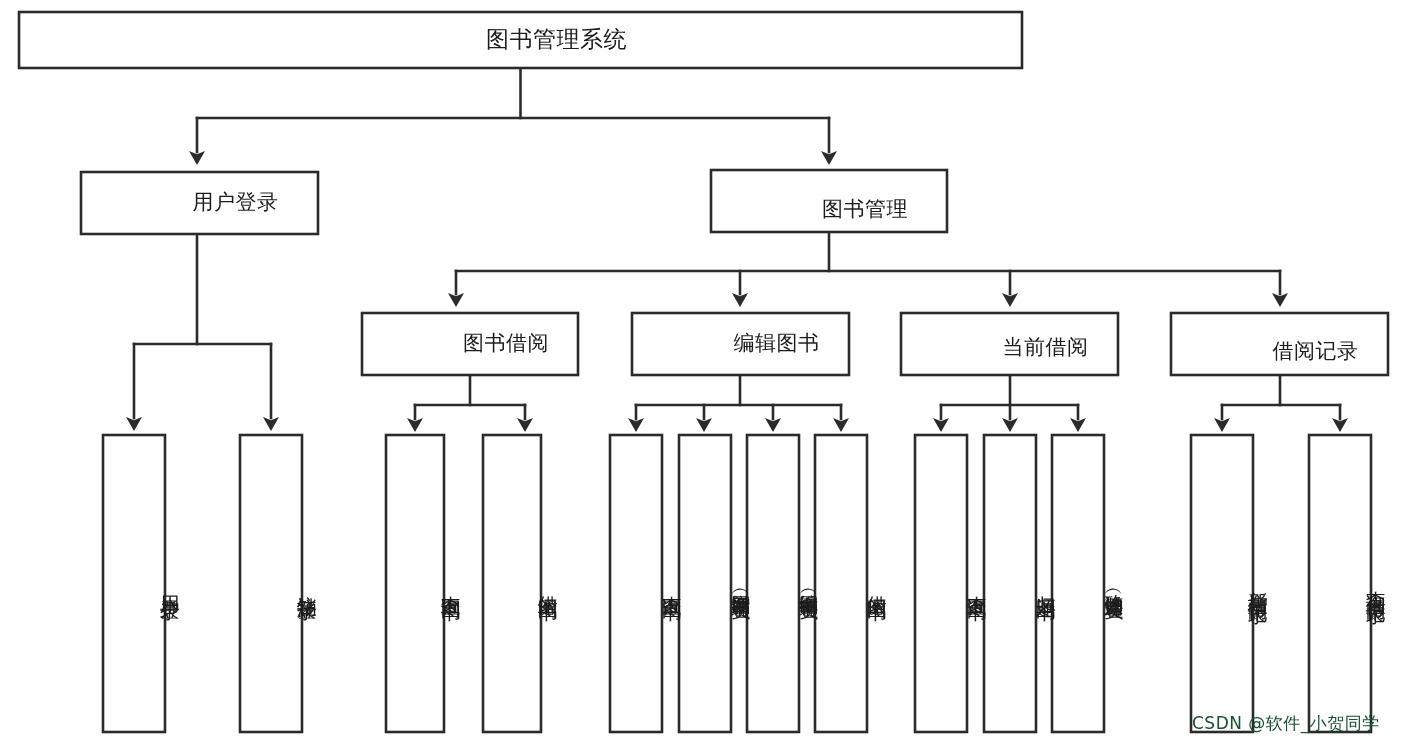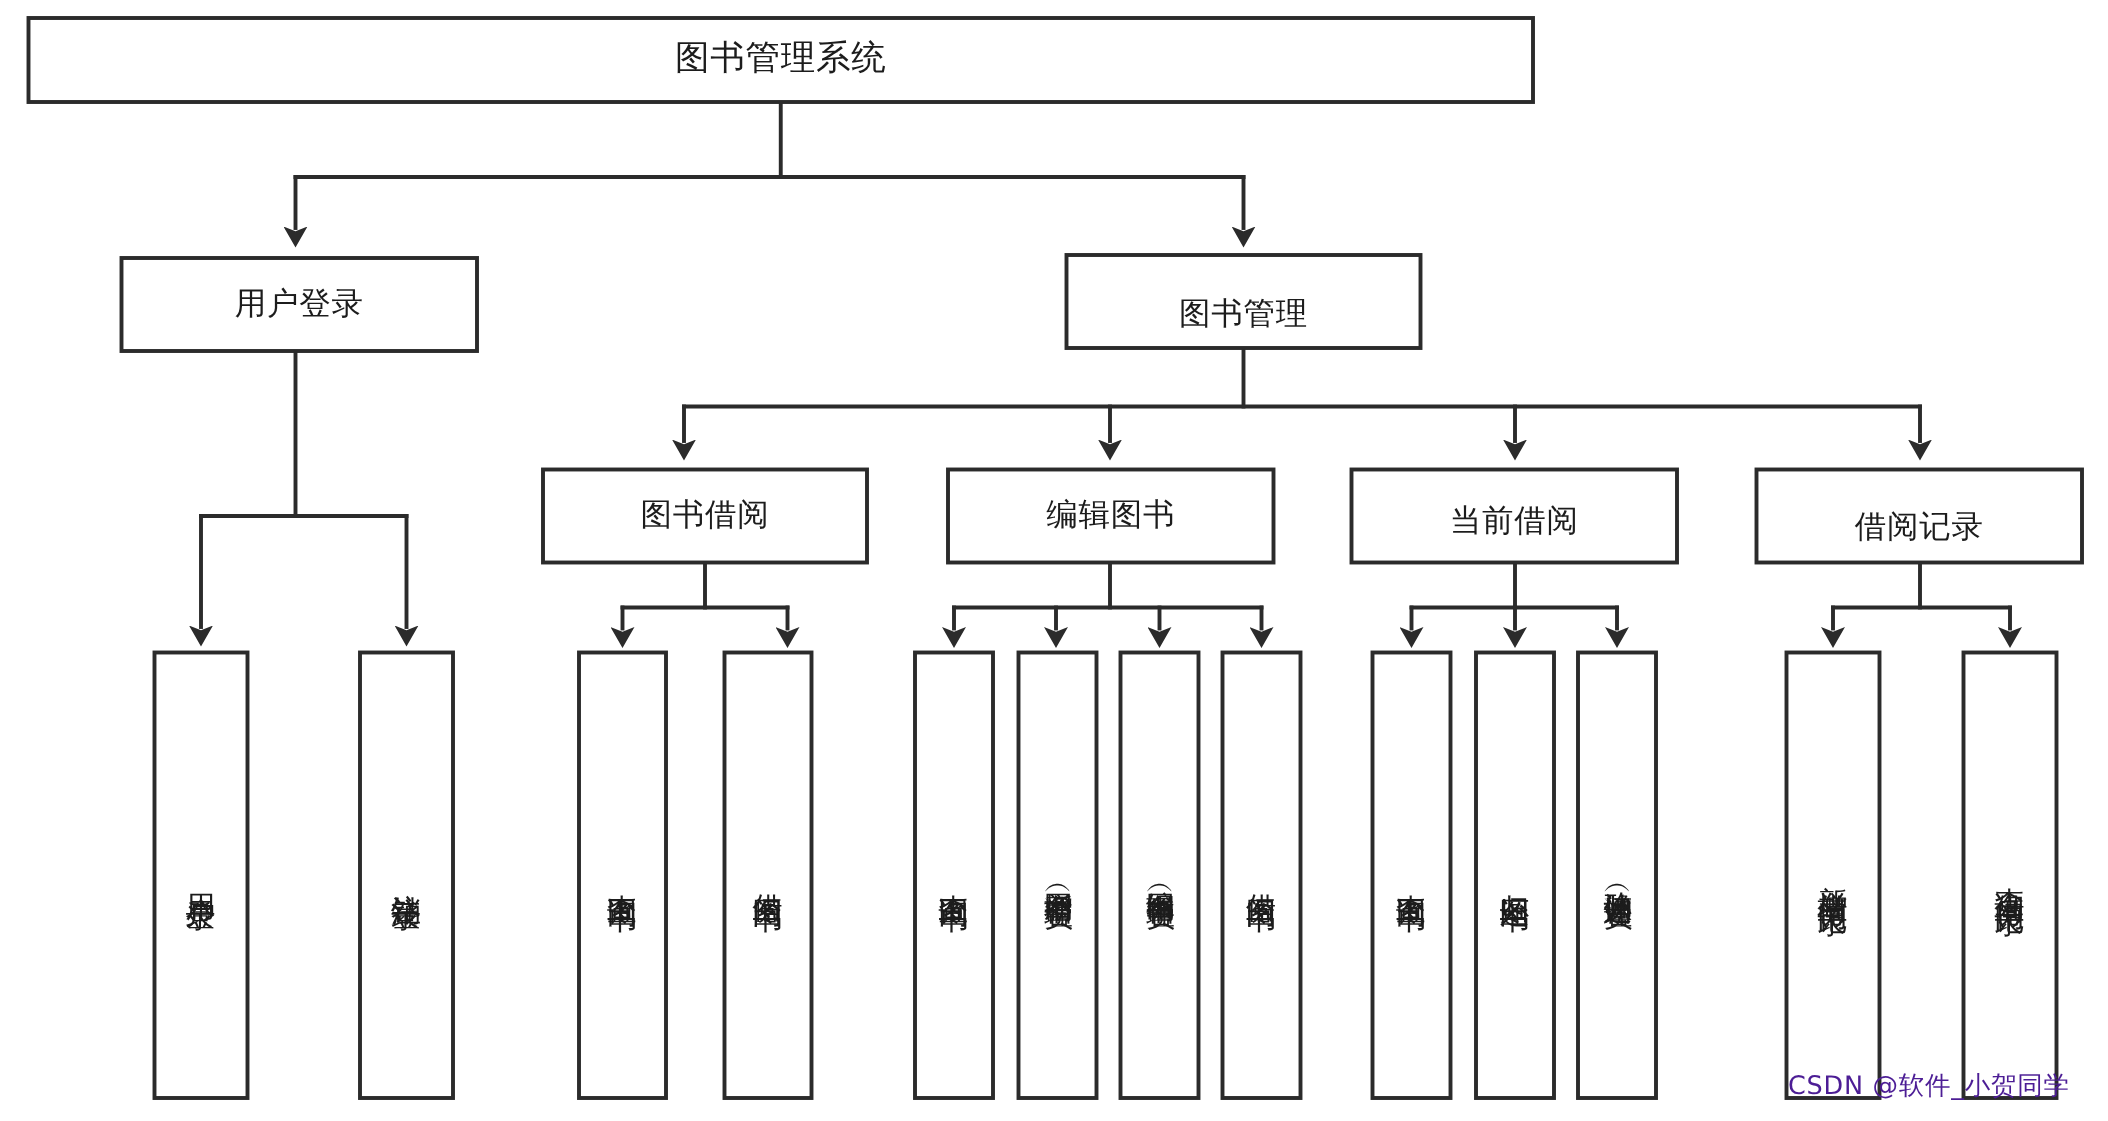--- a/index.html
+++ b/index.html
@@ -15,31 +15,32 @@
   .node-label{
     position:absolute;
     display:flex;align-items:center;justify-content:center;
     color:#1c1c1c;
     font-size:21px;
     line-height:1.12;
     letter-spacing:0.5px;
     white-space:nowrap;
     pointer-events:none;
     font-family:"DejaVu Sans","Liberation Sans",sans-serif;
+    padding-left:36px;
   }
   .node-label.vert{
     writing-mode:vertical-rl;
     text-orientation:upright;
     font-size:20px;
     letter-spacing:2px;
     white-space:nowrap;
   }
   .watermark{
     position:absolute;
-    color:#4c1d95;
+    color:#14532d;
     font-size:17px;
     letter-spacing:0.5px;
     white-space:nowrap;
     font-family:"DejaVu Sans","Liberation Sans",sans-serif;
   }
 </style>
 </head>
 <body>
 
 <div id="stage">

